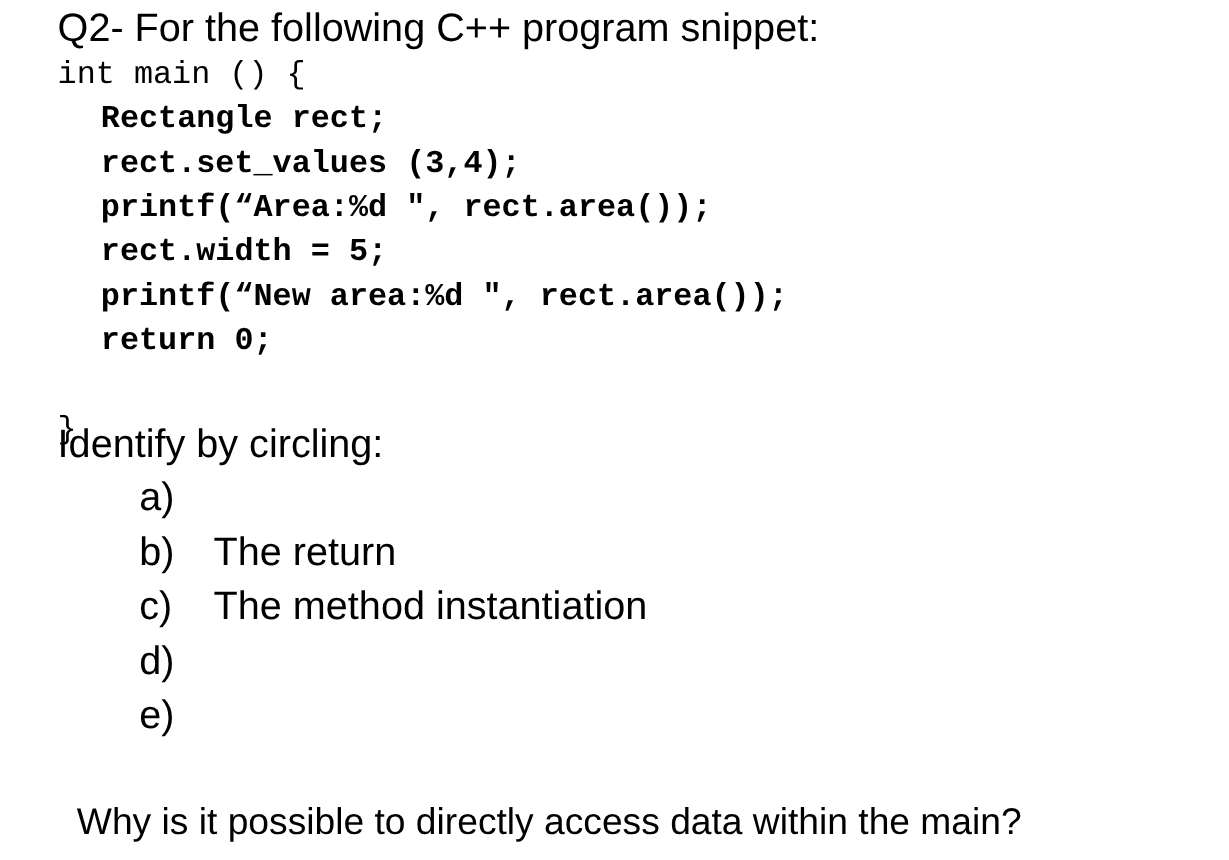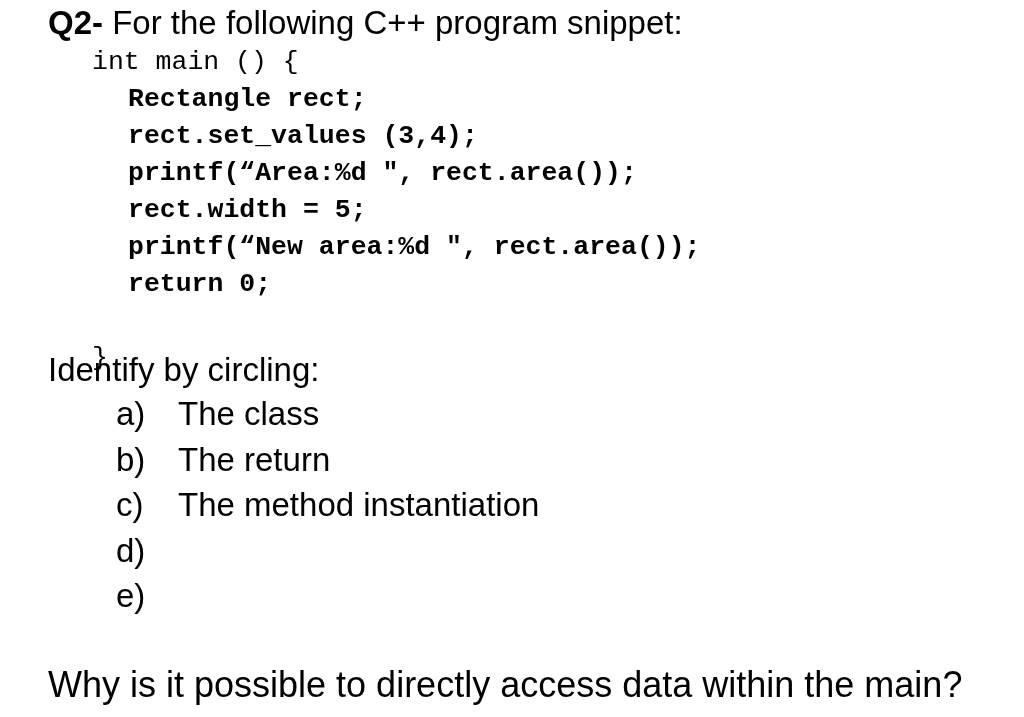--- a/index.html
+++ b/index.html
@@ -23,32 +23,32 @@
     }
     .title {
       position: absolute;
       left: 0;
       top: 4px;
       font-family: "Liberation Sans", sans-serif;
       font-size: 33px;
       line-height: 38px;
       white-space: nowrap;
     }
-    .title .qnum { font-weight: bold; }
+    .title .qnum { font-weight: normal; }
     .code {
       position: absolute;
       left: 0;
       top: 44px;
       font-family: "Liberation Mono", monospace;
       font-size: 26.5px;
       line-height: 37px;
       white-space: pre;
       margin: 0;
     }
-    .code .line { display: block; height: 37px; margin-left: 44px; }
+    .code .line { display: block; height: 37px; }
     .code .indent { padding-left: 36px; font-weight: bold; }
     .prompt {
       position: absolute;
       left: 0;
       top: 351px;
       font-family: "Liberation Sans", sans-serif;
       font-size: 33px;
       line-height: 38px;
       white-space: nowrap;
     }
@@ -67,45 +67,44 @@
       line-height: 40px;
       white-space: nowrap;
       display: flex;
     }
     .options .letter {
       display: inline-block;
       width: 62px;
     }
     .footer-q {
       position: absolute;
-      left: 0;
+      left: 16px;
       top: 666px;
       font-family: "Liberation Sans", sans-serif;
-      font-size: 36px;
+      font-size: 31px;
       line-height: 38px;
       white-space: nowrap;
     }
   </style>
 </head>
 <body>
 
 <div class="page">
 
   <div class="title">
     <span class="qnum">Q2-</span><span> For the following C++ program snippet:</span>
   </div>
 
   <pre class="code"><span class="line">int main () {</span><span class="line indent">Rectangle rect;</span><span class="line indent">rect.set_values (3,4);</span><span class="line indent">printf(“Area:%d ", rect.area());</span><span class="line indent">rect.width = 5;</span><span class="line indent">printf(“New area:%d ", rect.area());</span><span class="line indent">return 0;</span><span class="line"></span><span class="line">}</span></pre>
 
   <div class="prompt">Identify by circling:</div>
 
   <ol class="options">
     <li>
       <span class="letter">a)</span>
-      <span>The class</span>
     </li>
     <li>
       <span class="letter">b)</span>
       <span>The return</span>
     </li>
     <li>
       <span class="letter">c)</span>
       <span>The method instantiation</span>
     </li>
     <li>

